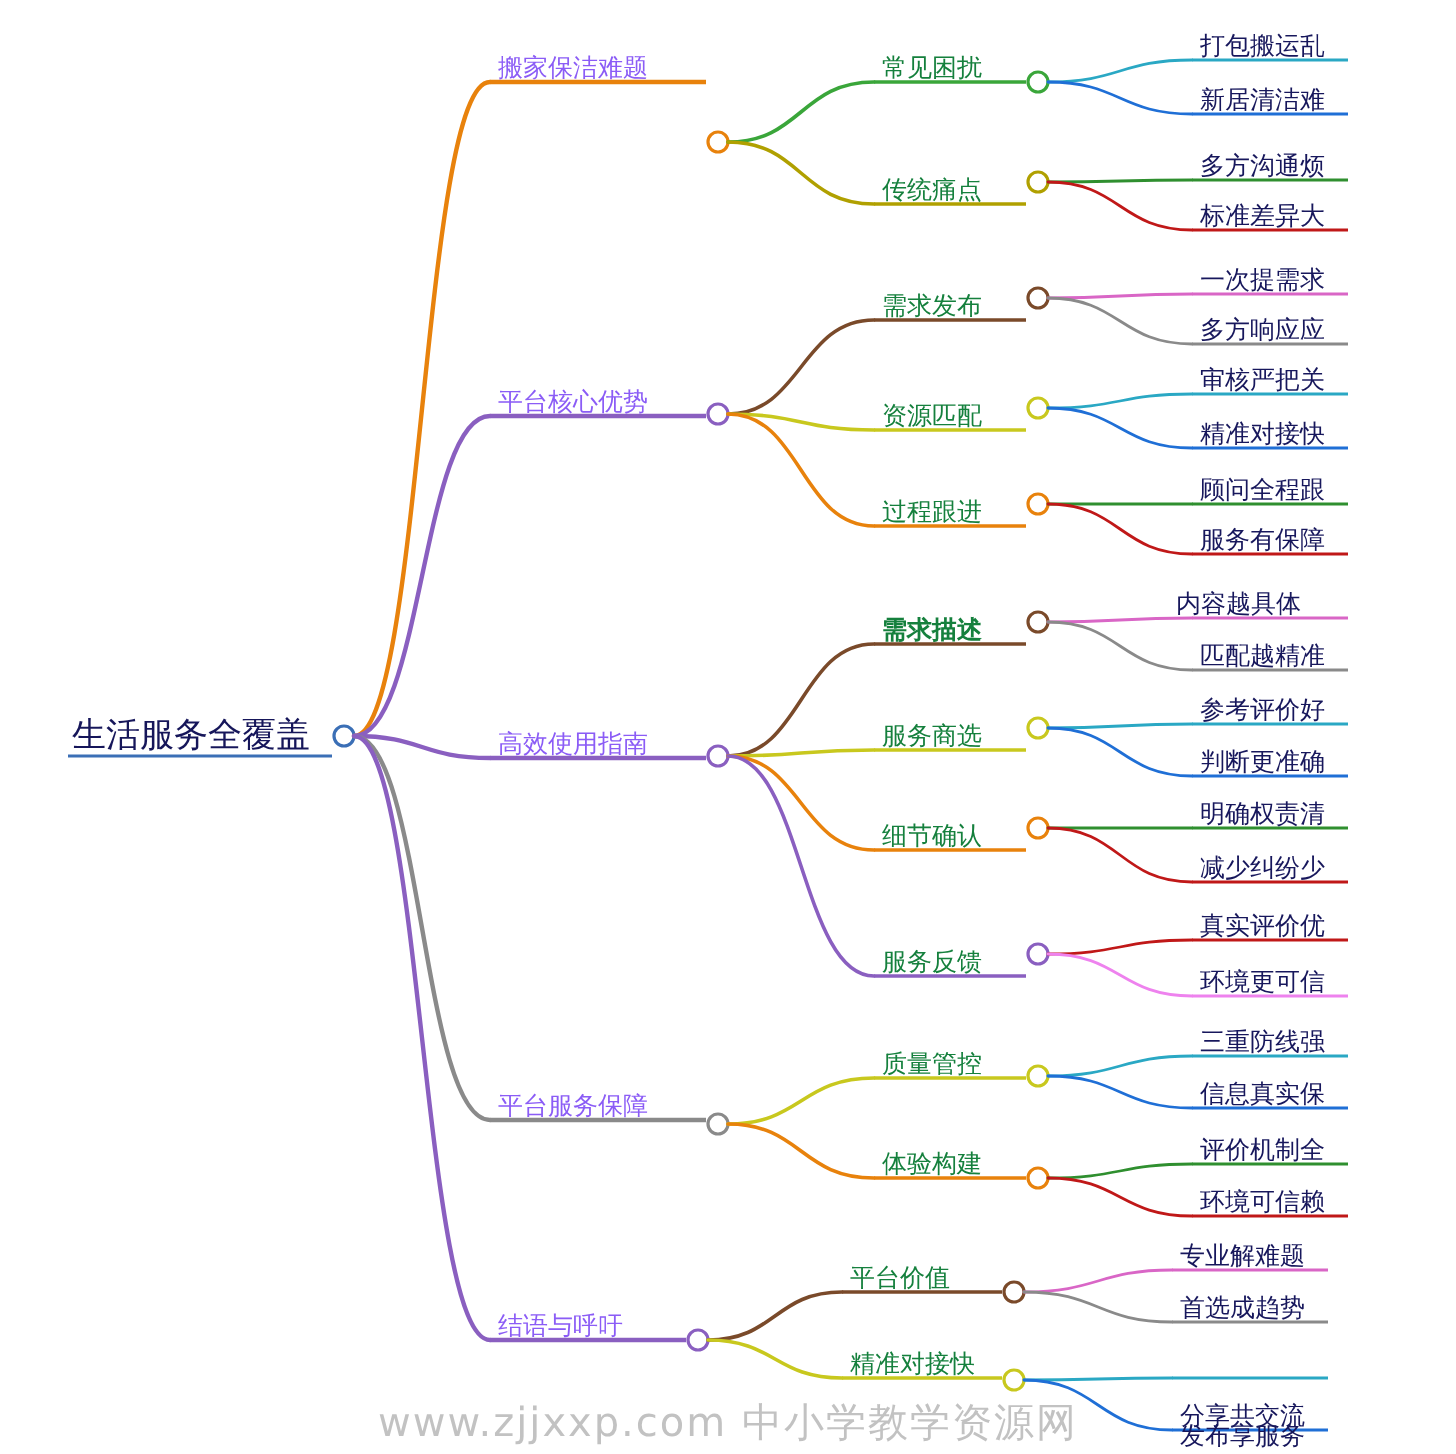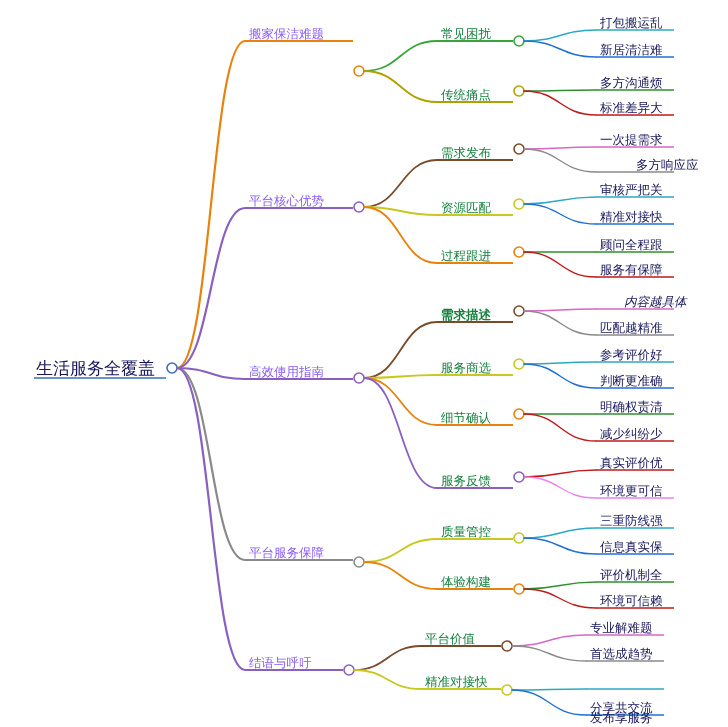--- a/index.html
+++ b/index.html
@@ -178,30 +178,30 @@
       <div class="node-label l1" style="left: 249px; top: 34px;">搬家保洁难题</div>
       <div class="node-label l2" style="left: 441px; top: 34px;">常见困扰</div>
       <div class="node-label l3" style="left: 600px; top: 23px; text-align: right;">打包搬运乱</div>
       <div class="node-label l3" style="left: 600px; top: 50px;">新居清洁难</div>
       <div class="node-label l2" style="left: 441px; top: 95px;">传统痛点</div>
       <div class="node-label l3" style="left: 600px; top: 83px;">多方沟通烦</div>
       <div class="node-label l3" style="left: 600px; top: 108px;">标准差异大</div>
       <div class="node-label l1" style="left: 249px; top: 201px;">平台核心优势</div>
       <div class="node-label l2" style="left: 441px; top: 153px;">需求发布</div>
       <div class="node-label l3" style="left: 600px; top: 140px;">一次提需求</div>
-      <div class="node-label l3" style="left: 600px; top: 165px; margin-left: 36px;">多方响应应</div>
+      <div class="node-label l3" style="left: 600px; top: 165px;">多方响应应</div>
       <div class="node-label l2" style="left: 441px; top: 208px;">资源匹配</div>
       <div class="node-label l3" style="left: 600px; top: 190px;">审核严把关</div>
       <div class="node-label l3" style="left: 600px; top: 217px;">精准对接快</div>
       <div class="node-label l2" style="left: 441px; top: 256px;">过程跟进</div>
       <div class="node-label l3" style="left: 600px; top: 245px;">顾问全程跟</div>
       <div class="node-label l3" style="left: 600px; top: 270px;">服务有保障</div>
       <div class="node-label l1" style="left: 249px; top: 372px;">高效使用指南</div>
       <div class="node-label l2" style="left: 441px; top: 315px; font-weight: bold;">需求描述</div>
-      <div class="node-label l3" style="left: 624px; top: 302px; font-style: italic;">内容越具体</div>
+      <div class="node-label l3" style="left: 588px; top: 302px;">内容越具体</div>
       <div class="node-label l3" style="left: 600px; top: 328px;">匹配越精准</div>
       <div class="node-label l2" style="left: 441px; top: 368px;">服务商选</div>
       <div class="node-label l3" style="left: 600px; top: 355px;">参考评价好</div>
       <div class="node-label l3" style="left: 600px; top: 381px;">判断更准确</div>
       <div class="node-label l2" style="left: 441px; top: 418px;">细节确认</div>
       <div class="node-label l3" style="left: 600px; top: 407px;">明确权责清</div>
       <div class="node-label l3" style="left: 600px; top: 434px;">减少纠纷少</div>
       <div class="node-label l2" style="left: 441px; top: 481px;">服务反馈</div>
       <div class="node-label l3" style="left: 600px; top: 463px;">真实评价优</div>
       <div class="node-label l3" style="left: 600px; top: 491px;">环境更可信</div>
@@ -213,13 +213,14 @@
       <div class="node-label l3" style="left: 600px; top: 575px;">评价机制全</div>
       <div class="node-label l3" style="left: 600px; top: 601px; text-align: center;">环境可信赖</div>
       <div class="node-label l1" style="left: 249px; top: 663px;">结语与呼吁</div>
       <div class="node-label l2" style="left: 425px; top: 639px;">平台价值</div>
       <div class="node-label l3" style="left: 590px; top: 628px;">专业解难题</div>
       <div class="node-label l3" style="left: 590px; top: 654px;">首选成趋势</div>
       <div class="node-label l2" style="left: 425px; top: 682px;">精准对接快</div>
       <div class="node-label l3" style="left: 590px; top: 718px;">发布享服务</div>
       <div class="node-label l3" style="left: 590px; top: 708px;">分享共交流</div>
     </div>
+  <div class="watermark">www.zjjxxp.com 中小学教学资源网</div>
 </div>
 
 </body></html>

